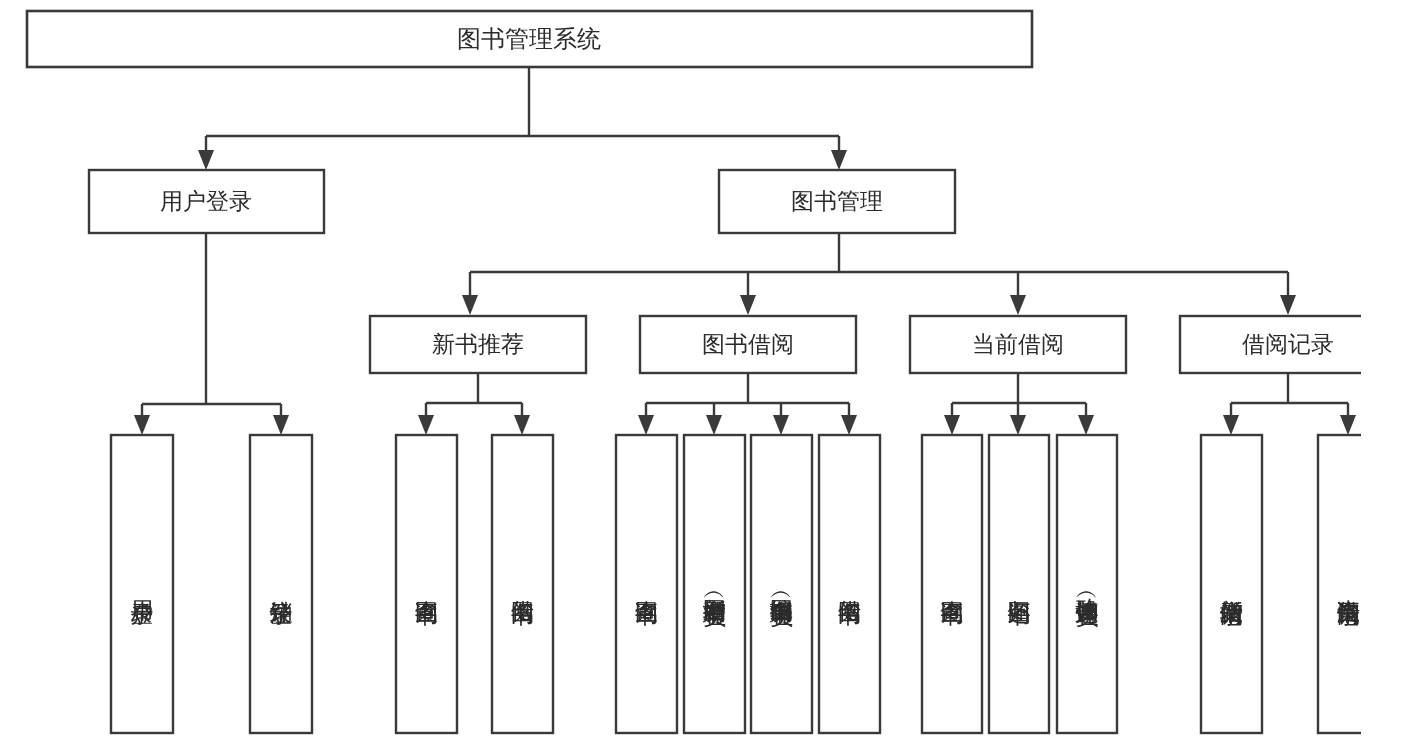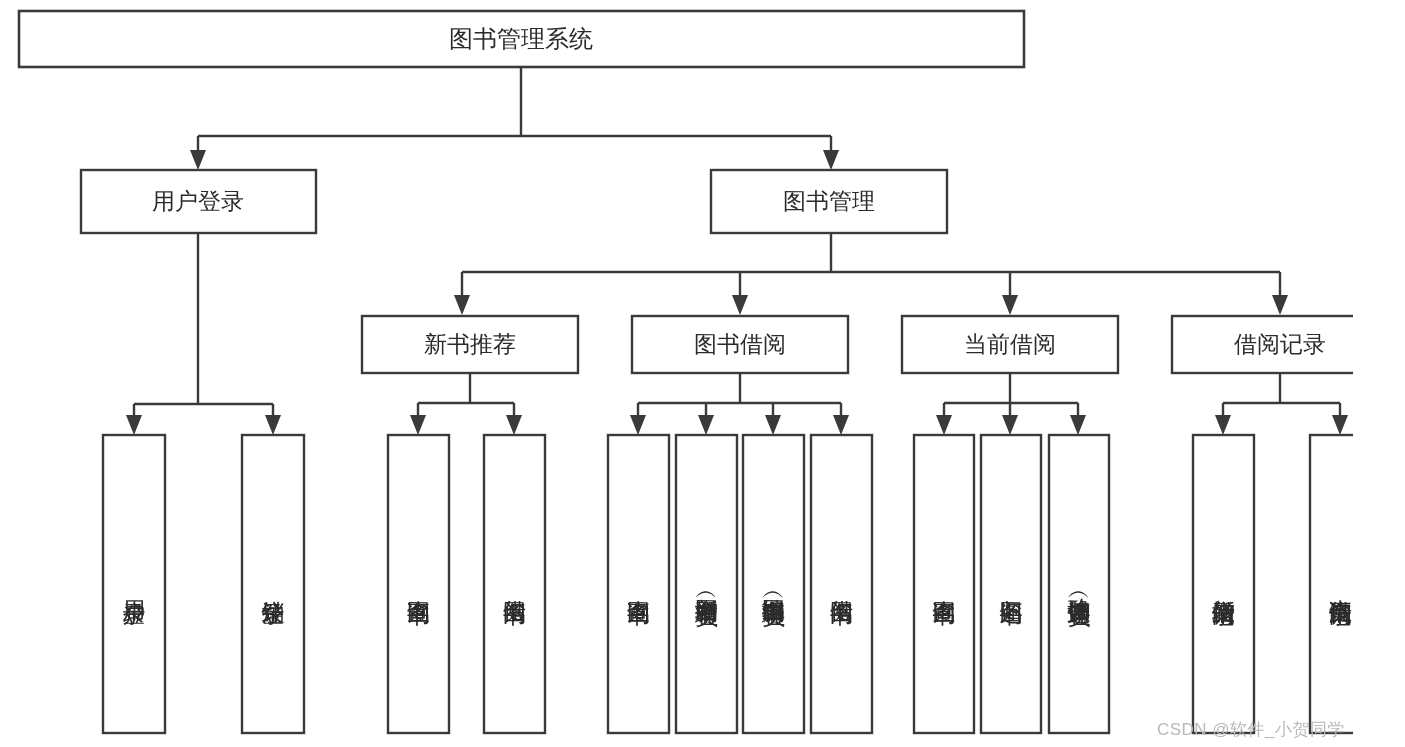--- a/index.html
+++ b/index.html
@@ -9,20 +9,21 @@
   }
   body {
     font-family: "Liberation Sans", "DejaVu Sans", sans-serif;
   }
   #diagram-root {
     position: relative;
     width: 1353px;
     height: 747px;
     background: #ffffff;
     overflow: hidden;
+    margin-left: 8px;
   }
   svg.flow {
     position: absolute;
     left: 0;
     top: 0;
     width: 1405px;
     height: 747px;
   }
   .node-box {
     fill: #ffffff;
@@ -224,15 +225,14 @@
   <div class="vtext" style="left:743px; top:435px; width:61px; height:298px;">编辑图书（管理员）</div>
   <div class="vtext" style="left:811px; top:435px; width:61px; height:298px;">借阅图书</div>
 
   <div class="vtext" style="left:914px; top:435px; width:60px; height:298px;">查询图书</div>
   <div class="vtext" style="left:981px; top:435px; width:60px; height:298px;">归还图书</div>
   <div class="vtext" style="left:1049px; top:435px; width:60px; height:298px;">确认归还（管理员）</div>
 
   <div class="vtext" style="left:1193px; top:435px; width:61px; height:298px;">新增借阅记录</div>
   <div class="vtext" style="left:1310px; top:435px; width:61px; height:298px;">查询借阅记录</div>
 
-  <div class="watermark">CSDN @软件_小贺同学</div>
 
 </div>
 
 </body></html>

